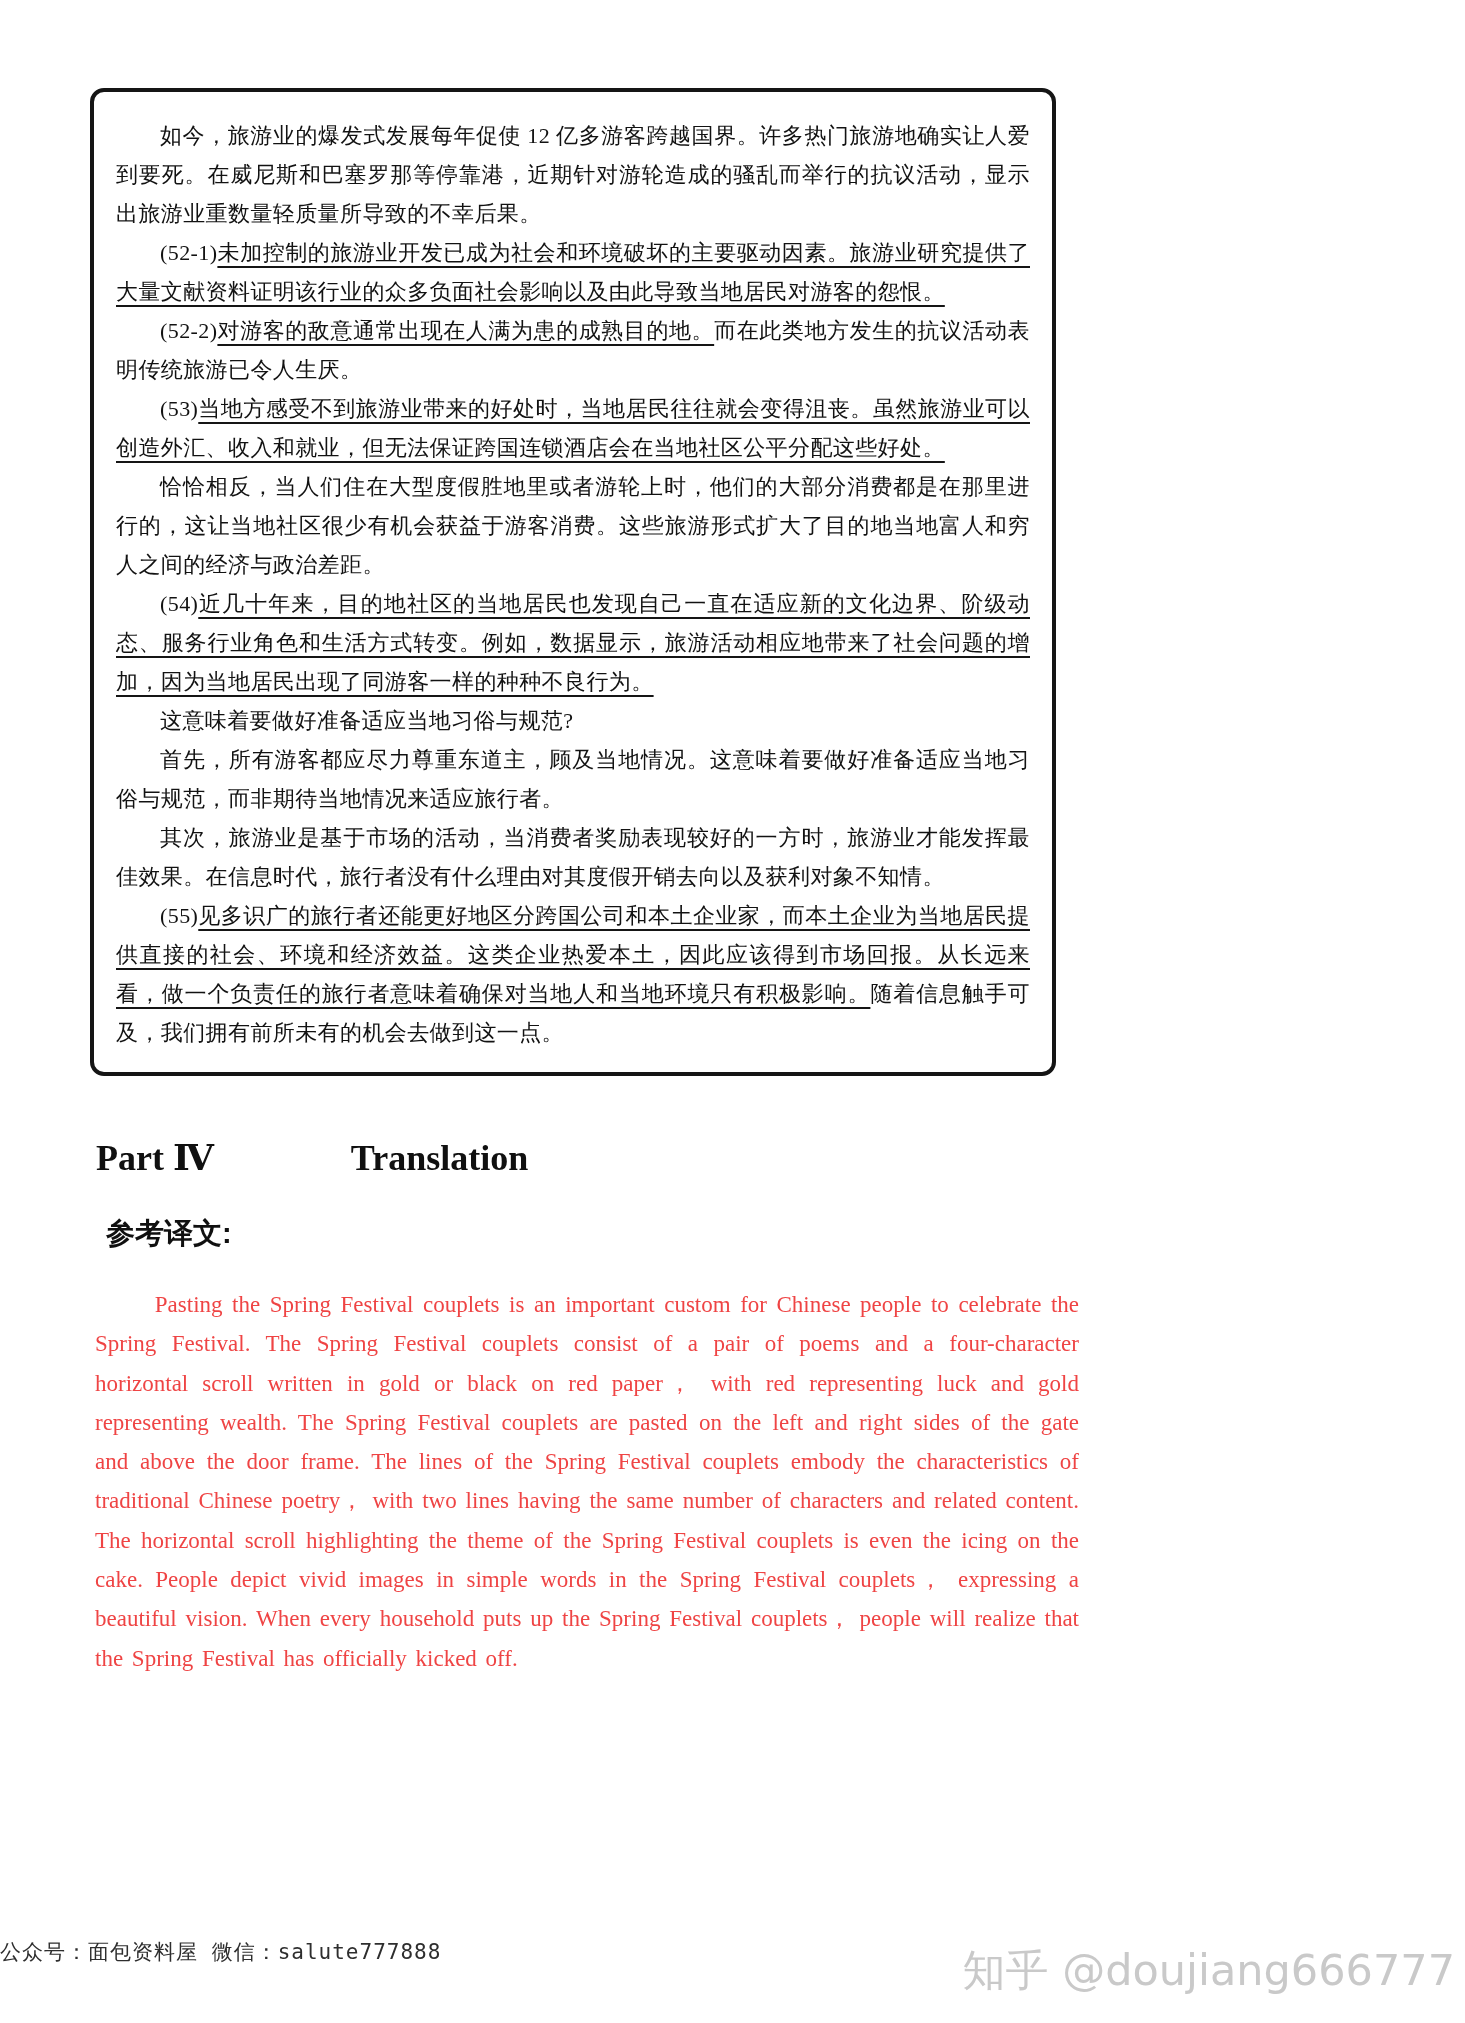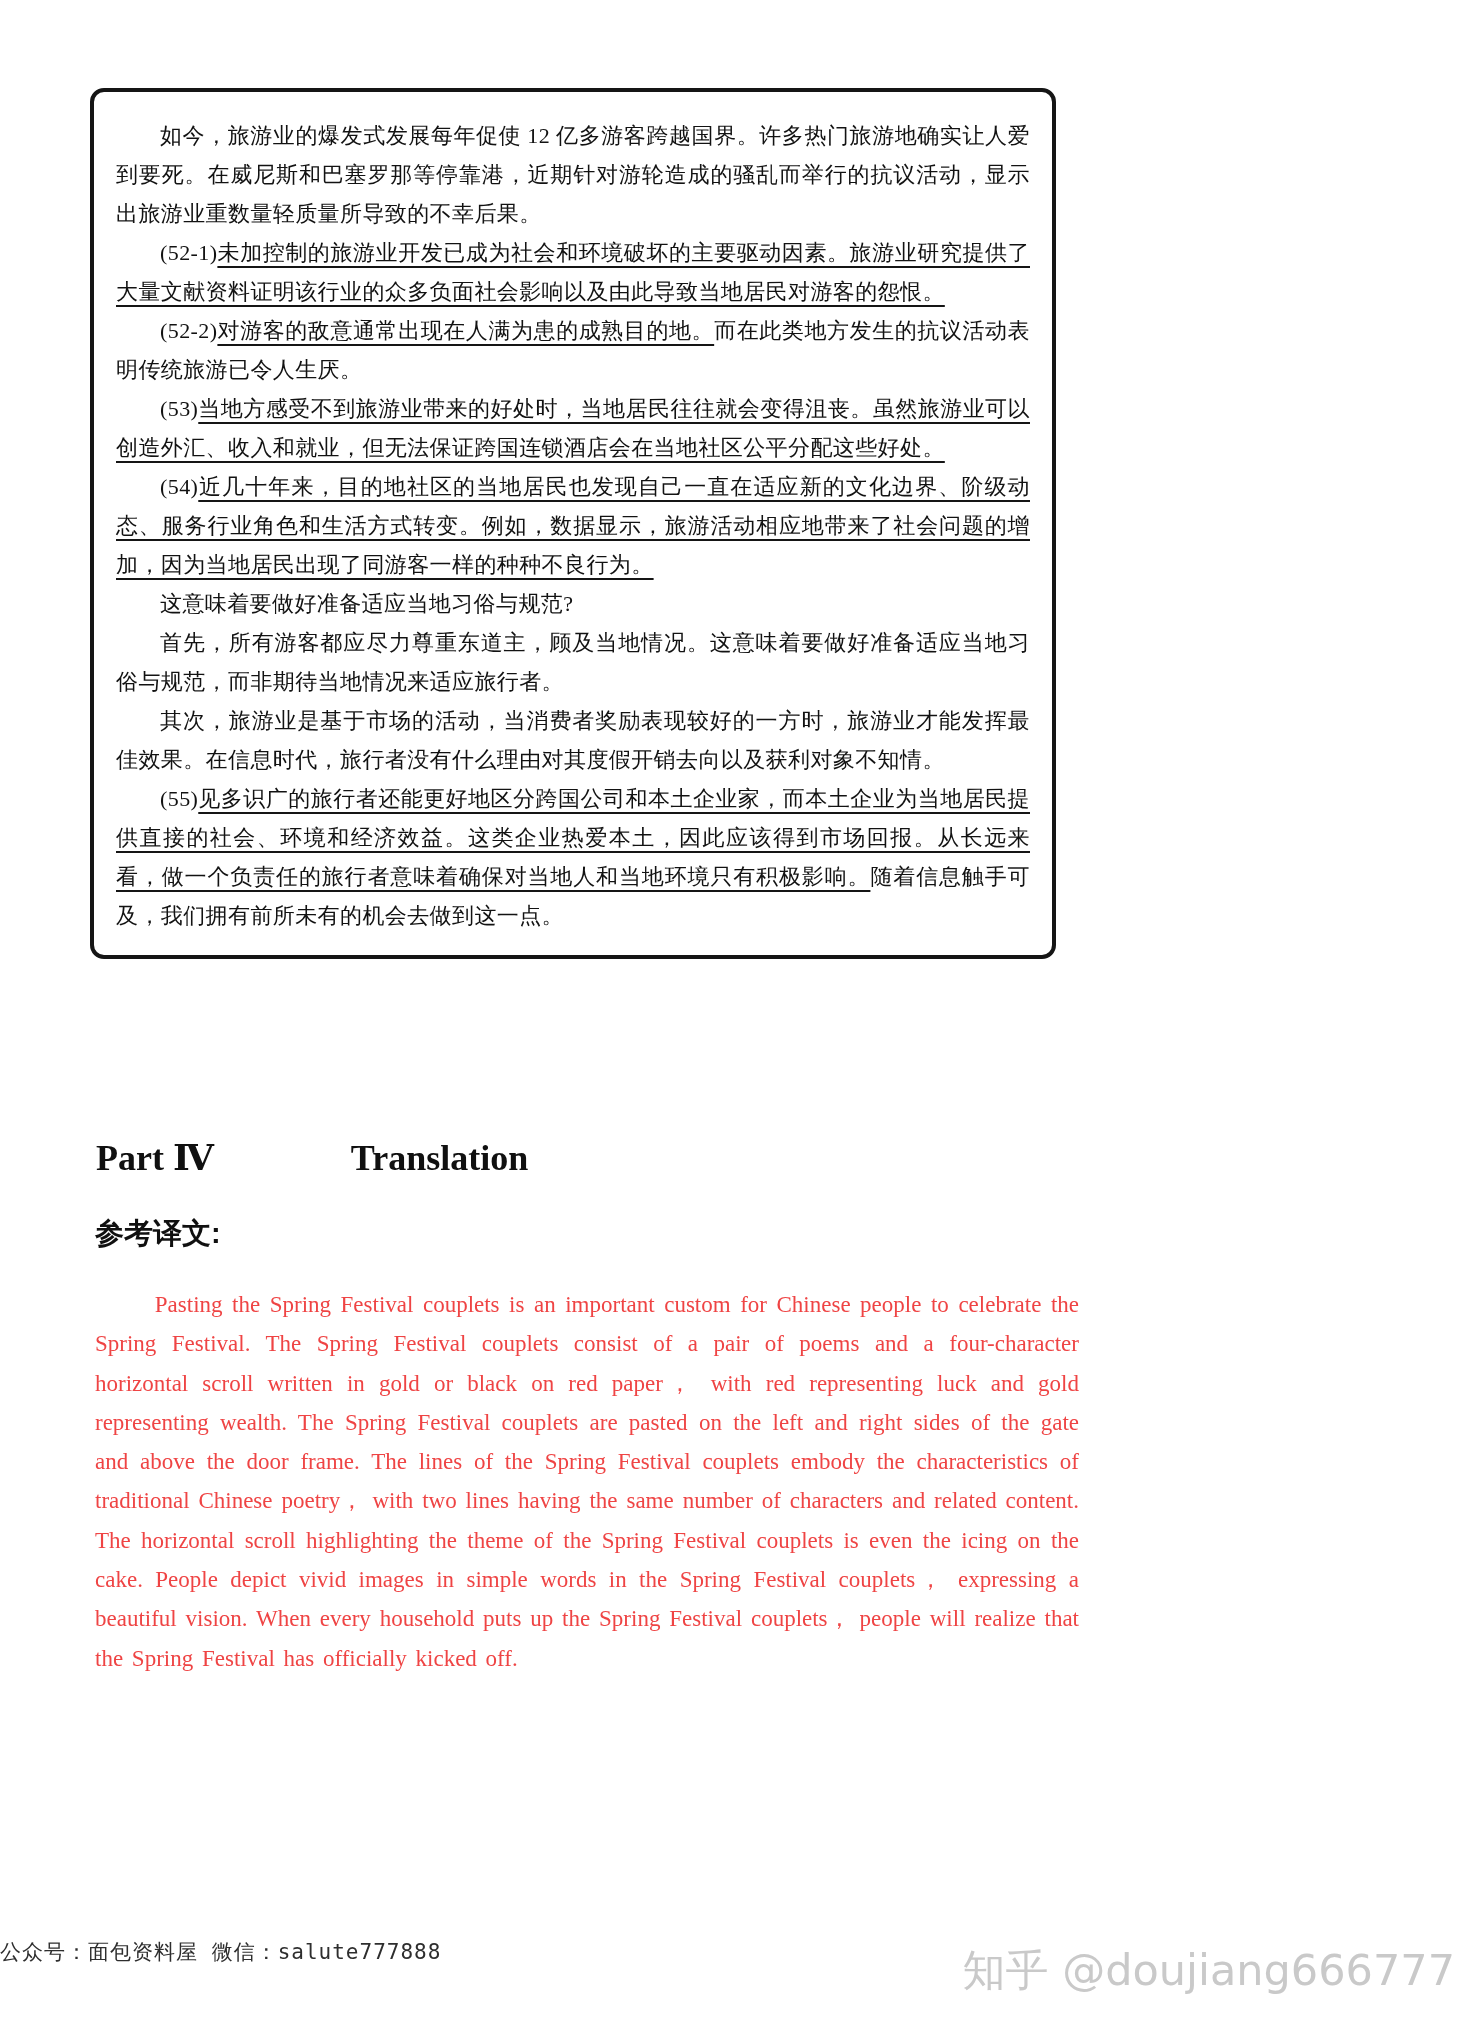--- a/index.html
+++ b/index.html
@@ -42,21 +42,21 @@
     left: 96px; top: 1136px;
     font-size: 36px;
     font-weight: bold;
     color: #101010;
     white-space: nowrap;
   }
   .part-header .part-title { margin-left: 128px; }
 
   .ref-label {
     position: absolute;
-    left: 95px; top: 1214px;
+    left: 106px; top: 1214px;
     font-size: 29px;
     font-weight: bold;
     font-family: "Liberation Sans", "DejaVu Sans", sans-serif;
     color: #101010;
   }
 
   .ref-text {
     position: absolute;
     left: 95px; top: 1262px;
     width: 984px;
@@ -88,20 +88,21 @@
   }
 </style>
 </head>
 <body>
 
 <div class="passage-box">
     <p><span>如今，旅游业的爆发式发展每年促使 12 亿多游客跨越国界。许多热门旅游地确实让人爱到要死。在威尼斯和巴塞罗那等停靠港，近期针对游轮造成的骚乱而举行的抗议活动，显示出旅游业重数量轻质量所导致的不幸后果。</span></p>
     <p><span>(52-1)</span><span class="u">未加控制的旅游业开发已成为社会和环境破坏的主要驱动因素。旅游业研究提供了大量文献资料证明该行业的众多负面社会影响以及由此导致当地居民对游客的怨恨。</span></p>
     <p><span>(52-2)</span><span class="u">对游客的敌意通常出现在人满为患的成熟目的地。</span><span>而在此类地方发生的抗议活动表明传统旅游已令人生厌。</span></p>
     <p><span>(53)</span><span class="u">当地方感受不到旅游业带来的好处时，当地居民往往就会变得沮丧。虽然旅游业可以创造外汇、收入和就业，但无法保证跨国连锁酒店会在当地社区公平分配这些好处。</span></p>
+    <p><span>恰恰相反，当人们住在大型度假胜地里或者游轮上时，他们的大部分消费都是在那里进行的，这让当地社区很少有机会获益于游客消费。这些旅游形式扩大了目的地当地富人和穷人之间的经济与政治差距。</span></p>
     <p><span>(54)</span><span class="u">近几十年来，目的地社区的当地居民也发现自己一直在适应新的文化边界、阶级动态、服务行业角色和生活方式转变。例如，数据显示，旅游活动相应地带来了社会问题的增加，因为当地居民出现了同游客一样的种种不良行为。</span></p>
     <p><span>这意味着要做好准备适应当地习俗与规范?</span></p>
     <p><span>首先，所有游客都应尽力尊重东道主，顾及当地情况。这意味着要做好准备适应当地习俗与规范，而非期待当地情况来适应旅行者。</span></p>
     <p><span>其次，旅游业是基于市场的活动，当消费者奖励表现较好的一方时，旅游业才能发挥最佳效果。在信息时代，旅行者没有什么理由对其度假开销去向以及获利对象不知情。</span></p>
     <p><span>(55)</span><span class="u">见多识广的旅行者还能更好地区分跨国公司和本土企业家，而本土企业为当地居民提供直接的社会、环境和经济效益。这类企业热爱本土，因此应该得到市场回报。从长远来看，做一个负责任的旅行者意味着确保对当地人和当地环境只有积极影响。</span><span>随着信息触手可及，我们拥有前所未有的机会去做到这一点。</span></p>
   </div>
 
 <div class="part-header">
   <span class="part-label">Part Ⅳ</span>
   <span class="part-title">Translation</span>

